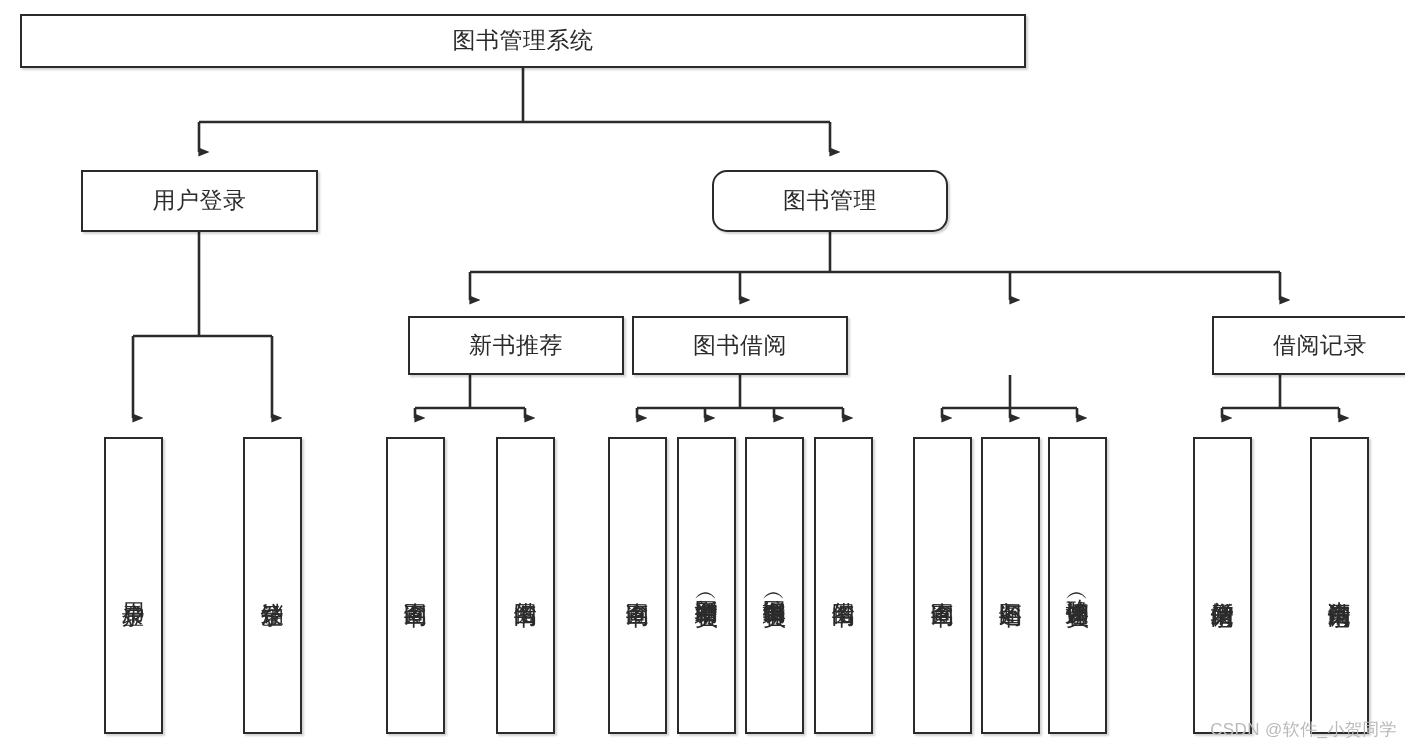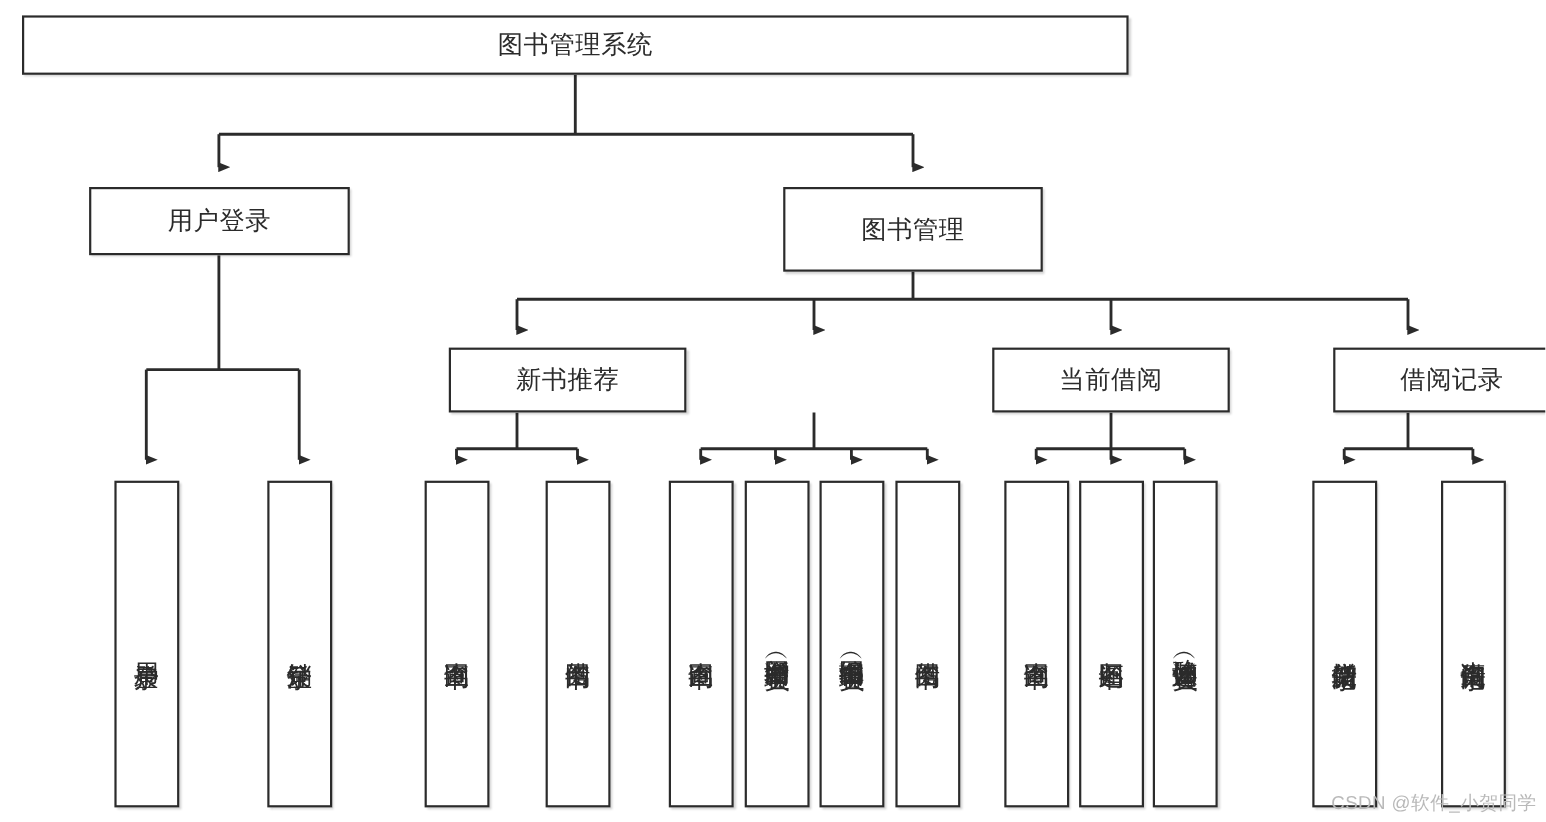--- a/index.html
+++ b/index.html
@@ -129,29 +129,29 @@
     </g>
   </svg>
 
   <div class="node root" style="left:20px; top:14px; width:1006px; height:54px;">
     <span class="label">图书管理系统</span>
   </div>
 
   <div class="node horiz" style="left:81px; top:170px; width:237px; height:62px;">
     <span class="label">用户登录</span>
   </div>
-  <div class="node horiz" style="left:712px; top:170px; width:236px; height:77px;">
+  <div class="node horiz" style="left:712px; top:170px; width:236px; height:62px;border-radius:15px;">
     <span class="label">图书管理</span>
   </div>
 
   <div class="node horiz" style="left:362px; top:316px; width:216px; height:59px;margin-left:46px;">
     <span class="label">新书推荐</span>
   </div>
-  <div class="node horiz" style="left:902px; top:316px; width:216px; height:59px;">
-    <span class="label">当前借阅</span>
+  <div class="node horiz" style="left:632px; top:316px; width:216px; height:59px;">
+    <span class="label">图书借阅</span>
   </div>
   <div class="node horiz" style="left:1172px; top:316px; width:216px; height:59px;margin-left:40px;">
     <span class="label">借阅记录</span>
   </div>
 
   <div class="node vert" style="left:104px; top:437px; width:59px; height:297px;">
     <span class="label">用户登录</span>
   </div>
   <div class="node vert" style="left:243px; top:437px; width:59px; height:297px;">
     <span class="label">注销登录</span>

